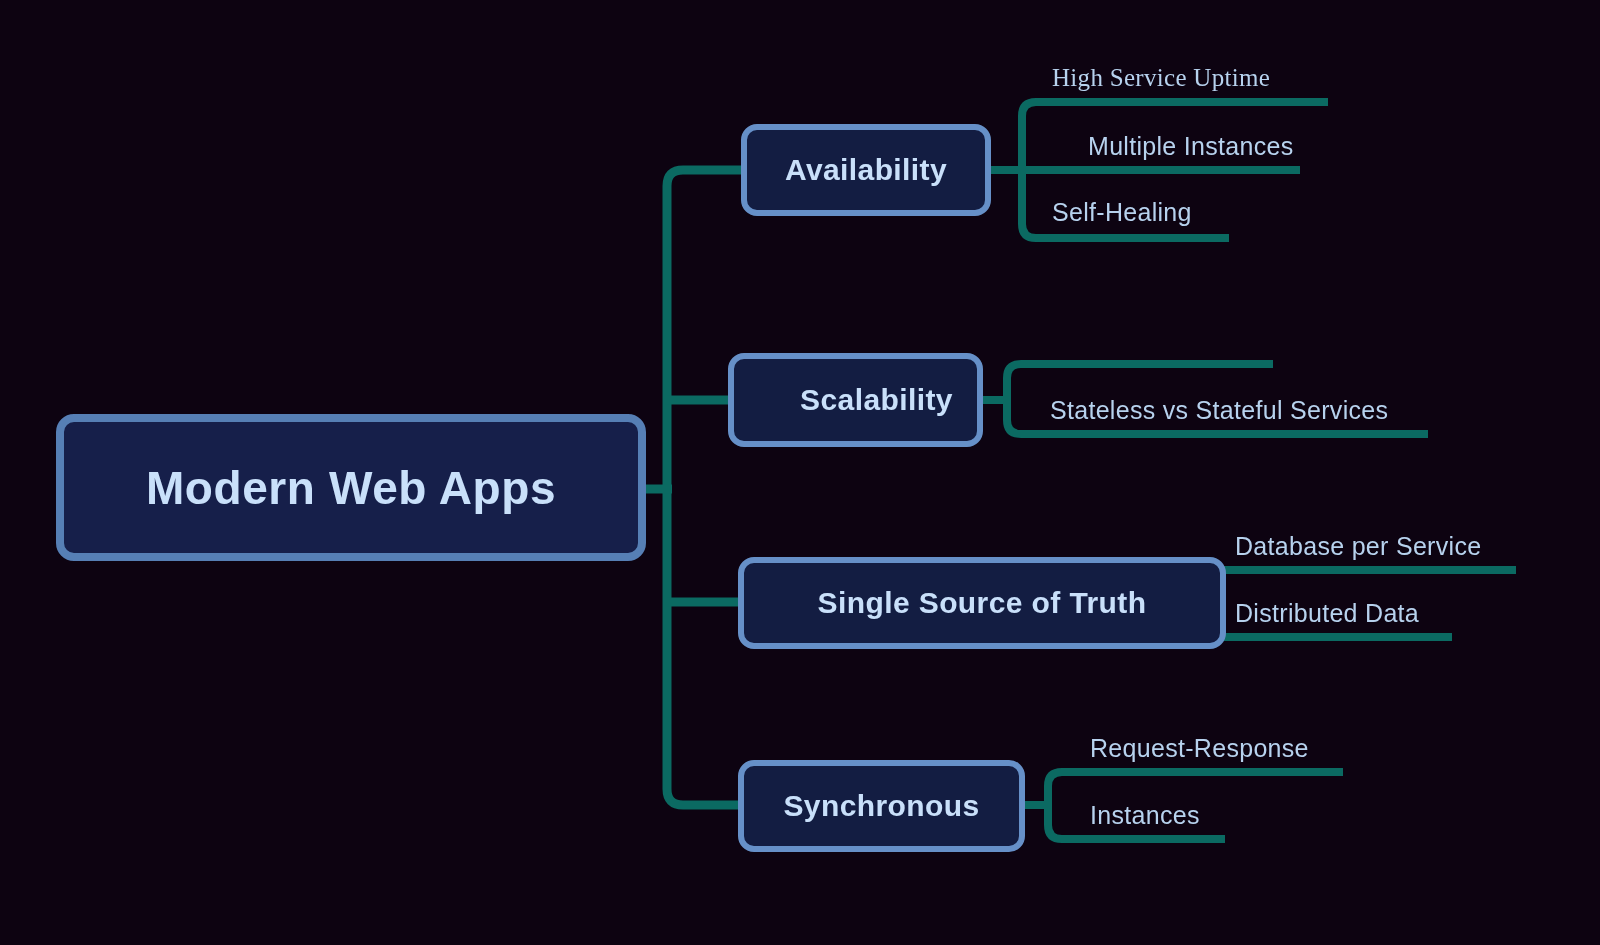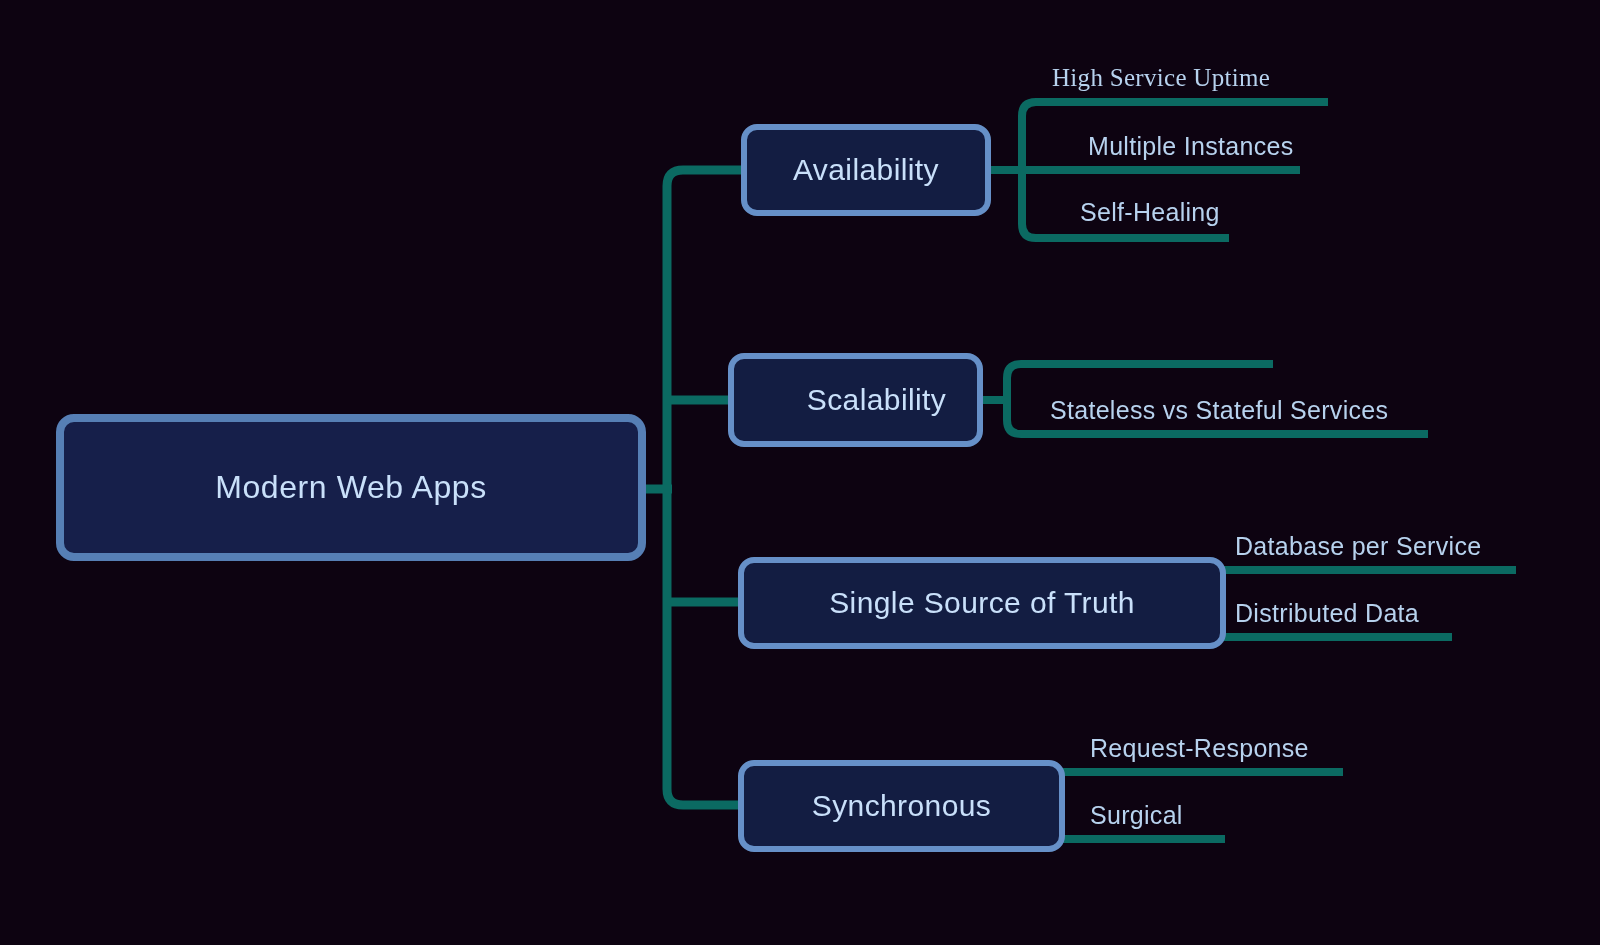--- a/index.html
+++ b/index.html
@@ -30,24 +30,24 @@
     border:6px solid var(--node-border);
     border-radius:16px;
   }
   .node.root{
     background:var(--root-fill);
     border:8px solid var(--root-border);
     border-radius:18px;
   }
   .node-label{
     color:var(--node-text);
-    font-weight:400;font-size:30px;letter-spacing:.4px;
+    font-weight:700;font-size:30px;letter-spacing:.4px;
     white-space:nowrap;
   }
-  .node.root .node-label{font-size:32px;letter-spacing:.6px;}
+  .node.root .node-label{font-size:46px;letter-spacing:.6px;}
   .leaf{
     position:absolute;
     color:var(--leaf-text);
     font-size:25px;font-weight:400;letter-spacing:.3px;
     line-height:32px;white-space:nowrap;
   }
 </style>
 </head>
 <body>
 
@@ -92,29 +92,29 @@
   </div>
 
   <div class="node branch" style="left:728px;top:353px;width:255px;height:94px;padding-left:42px;">
     <span class="node-label">Scalability</span>
   </div>
 
   <div class="node branch" style="left:738px;top:557px;width:488px;height:92px;">
     <span class="node-label">Single Source of Truth</span>
   </div>
 
-  <div class="node branch" style="left:738px;top:760px;width:327px;height:92px;">
+  <div class="node branch" style="left:738px;top:760px;width:287px;height:92px;">
     <span class="node-label">Synchronous</span>
   </div>
 
   <div class="leaf" style="left:1052px;top:62px;font-family:Liberation Serif, serif;">High Service Uptime</div>
   <div class="leaf" style="left:1052px;top:130px;margin-left:36px;">Multiple Instances</div>
-  <div class="leaf" style="left:1052px;top:196px;margin-left:28px;">Self-Healing</div>
+  <div class="leaf" style="left:1052px;top:196px;">Self-Healing</div>
 
   <div class="leaf" style="left:1050px;top:394px;">Stateless vs Stateful Services</div>
 
   <div class="leaf" style="left:1235px;top:530px;">Database per Service</div>
   <div class="leaf" style="left:1235px;top:597px;">Distributed Data</div>
 
   <div class="leaf" style="left:1090px;top:732px;">Request-Response</div>
-  <div class="leaf" style="left:1090px;top:799px;">Surgical</div>
+  <div class="leaf" style="left:1090px;top:799px;">Instances</div>
 
 </div>
 
 </body></html>

